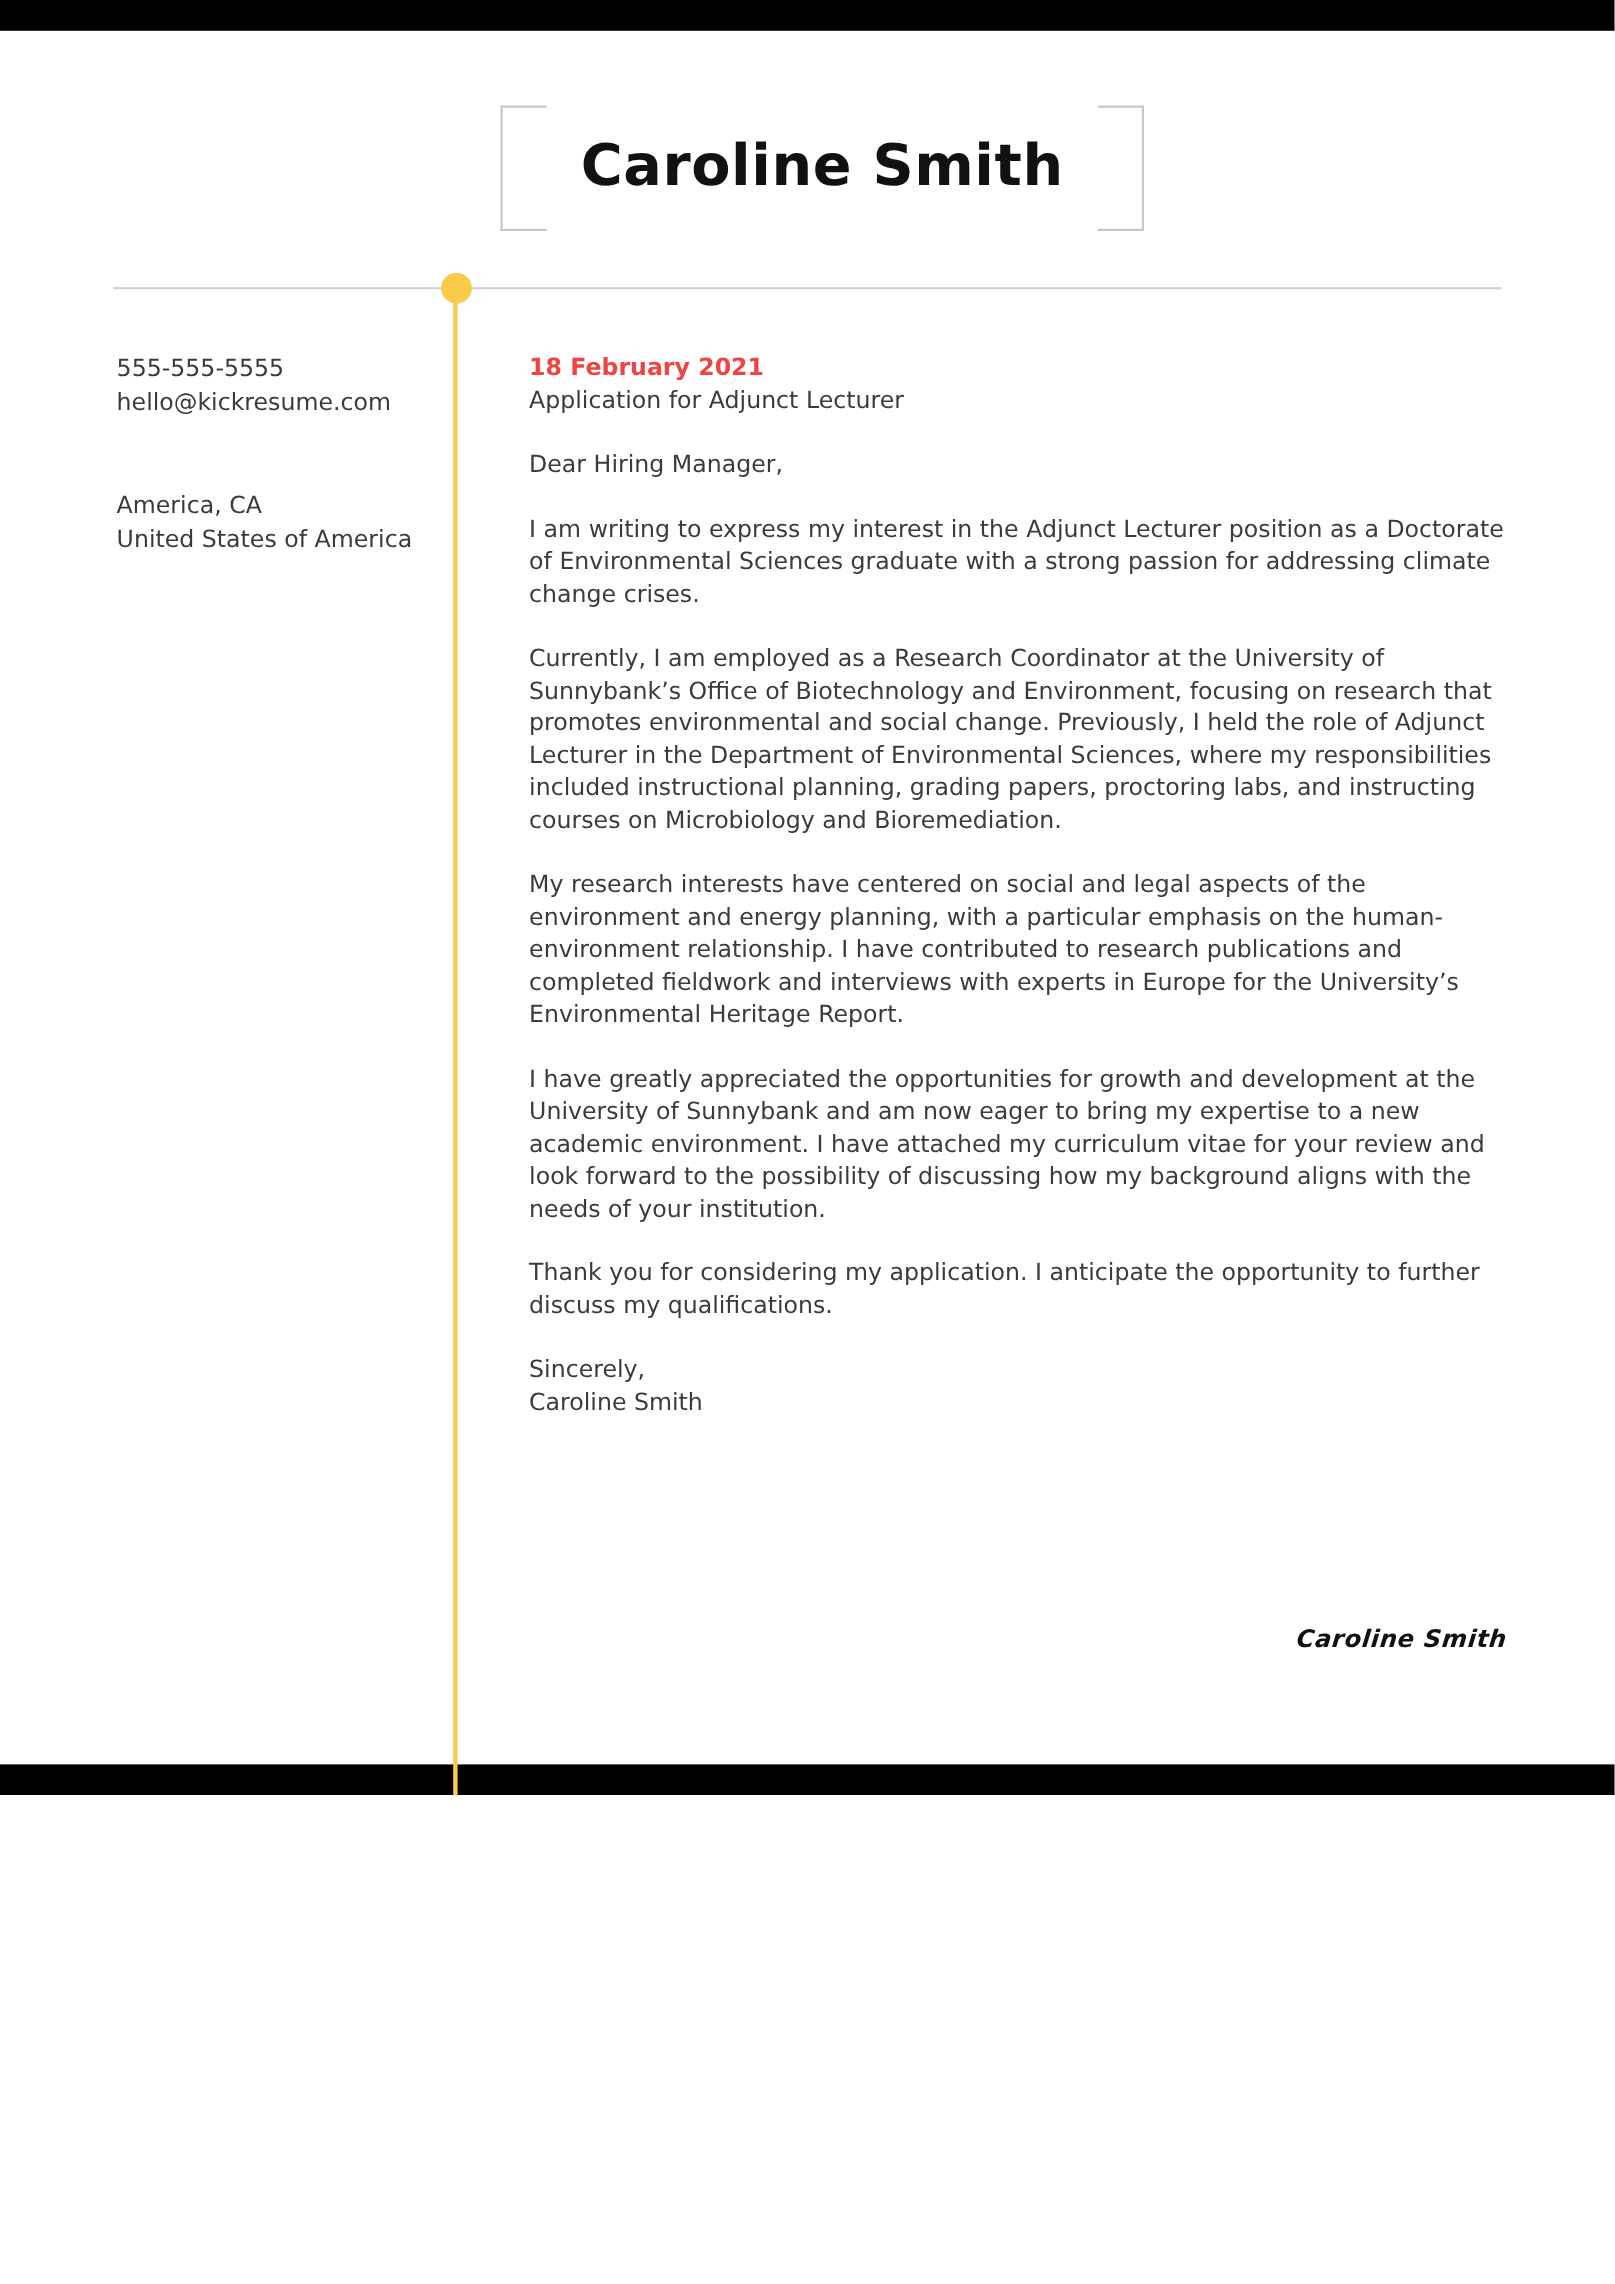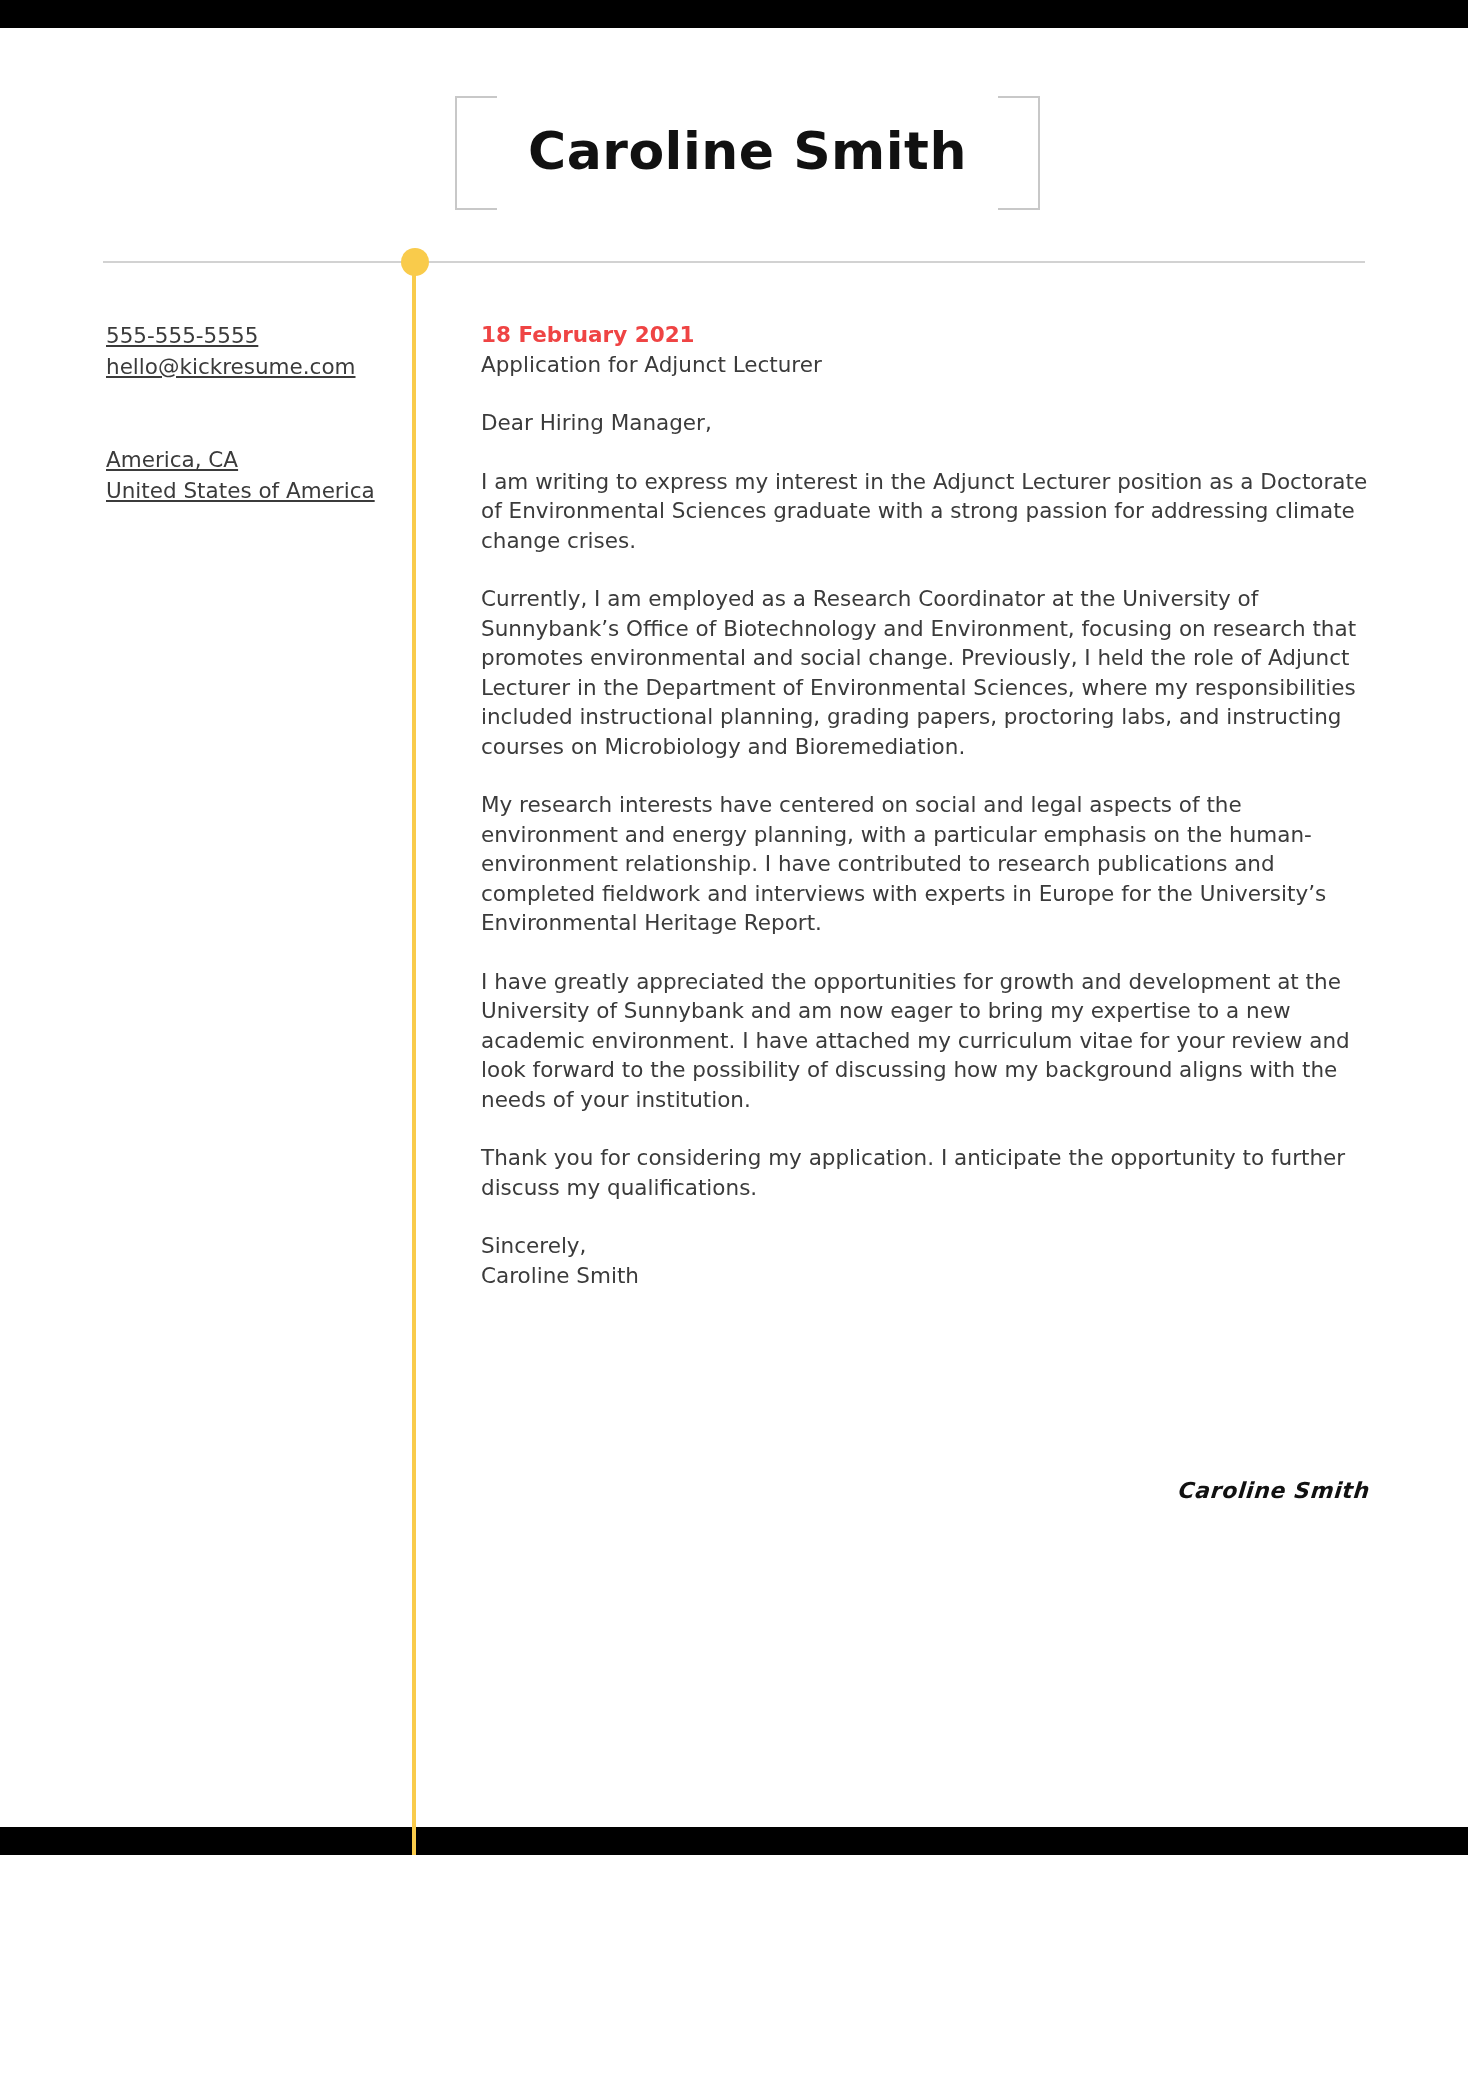--- a/index.html
+++ b/index.html
@@ -6,21 +6,21 @@
     margin: 0;
     padding: 0;
     background: #ffffff;
   }
   body {
     font-family: "DejaVu Sans", sans-serif;
   }
   #page {
     position: relative;
     width: 1468px;
-    height: 1855px;
+    height: 1632px;
     background: #ffffff;
     overflow: hidden;
   }
 
   
   .band {
     position: absolute;
     left: 0;
     width: 1468px;
     background: #000000;
@@ -102,21 +102,21 @@
     left: 106px;
     top: 320px;
     width: 285px;
     font-size: 21.5px;
     line-height: 31px;
     color: #3b3b3b;
     font-family: "DejaVu Sans", sans-serif;
   }
   .side-block { margin-bottom: 0; }
   .side-gap   { height: 62px; }
-  .side-line  { white-space: nowrap; text-decoration: underline; }
+  .side-line  { white-space: nowrap; }
 
   #letter {
     position: absolute;
     left: 481px;
     top: 320px;
     width: 890px;
     font-size: 21.5px;
     line-height: 29.5px;
     color: #3b3b3b;
   }

